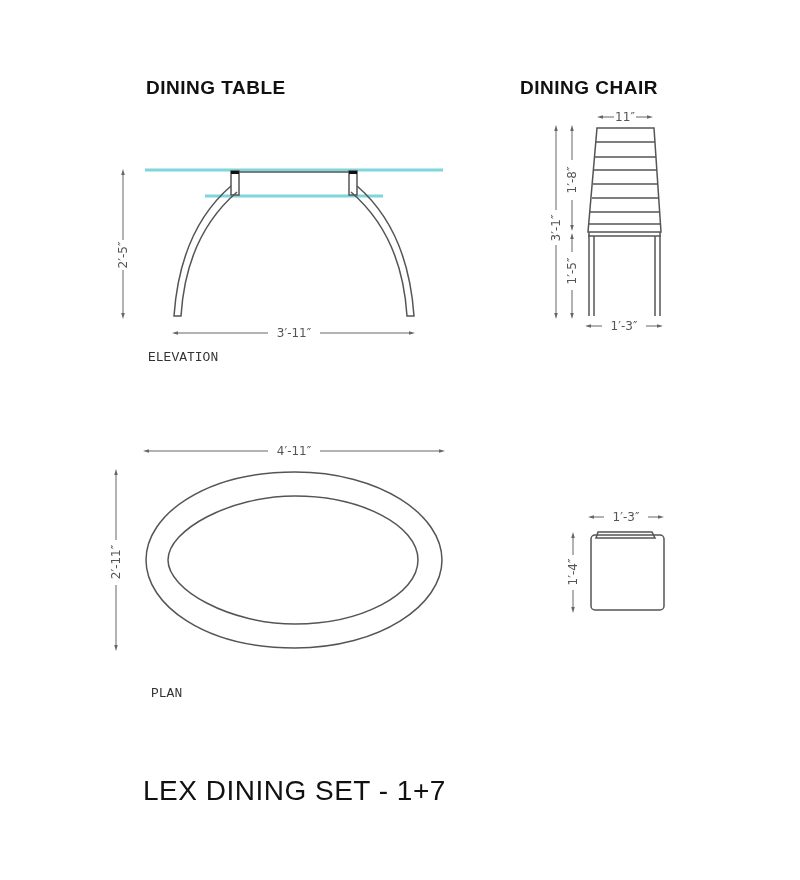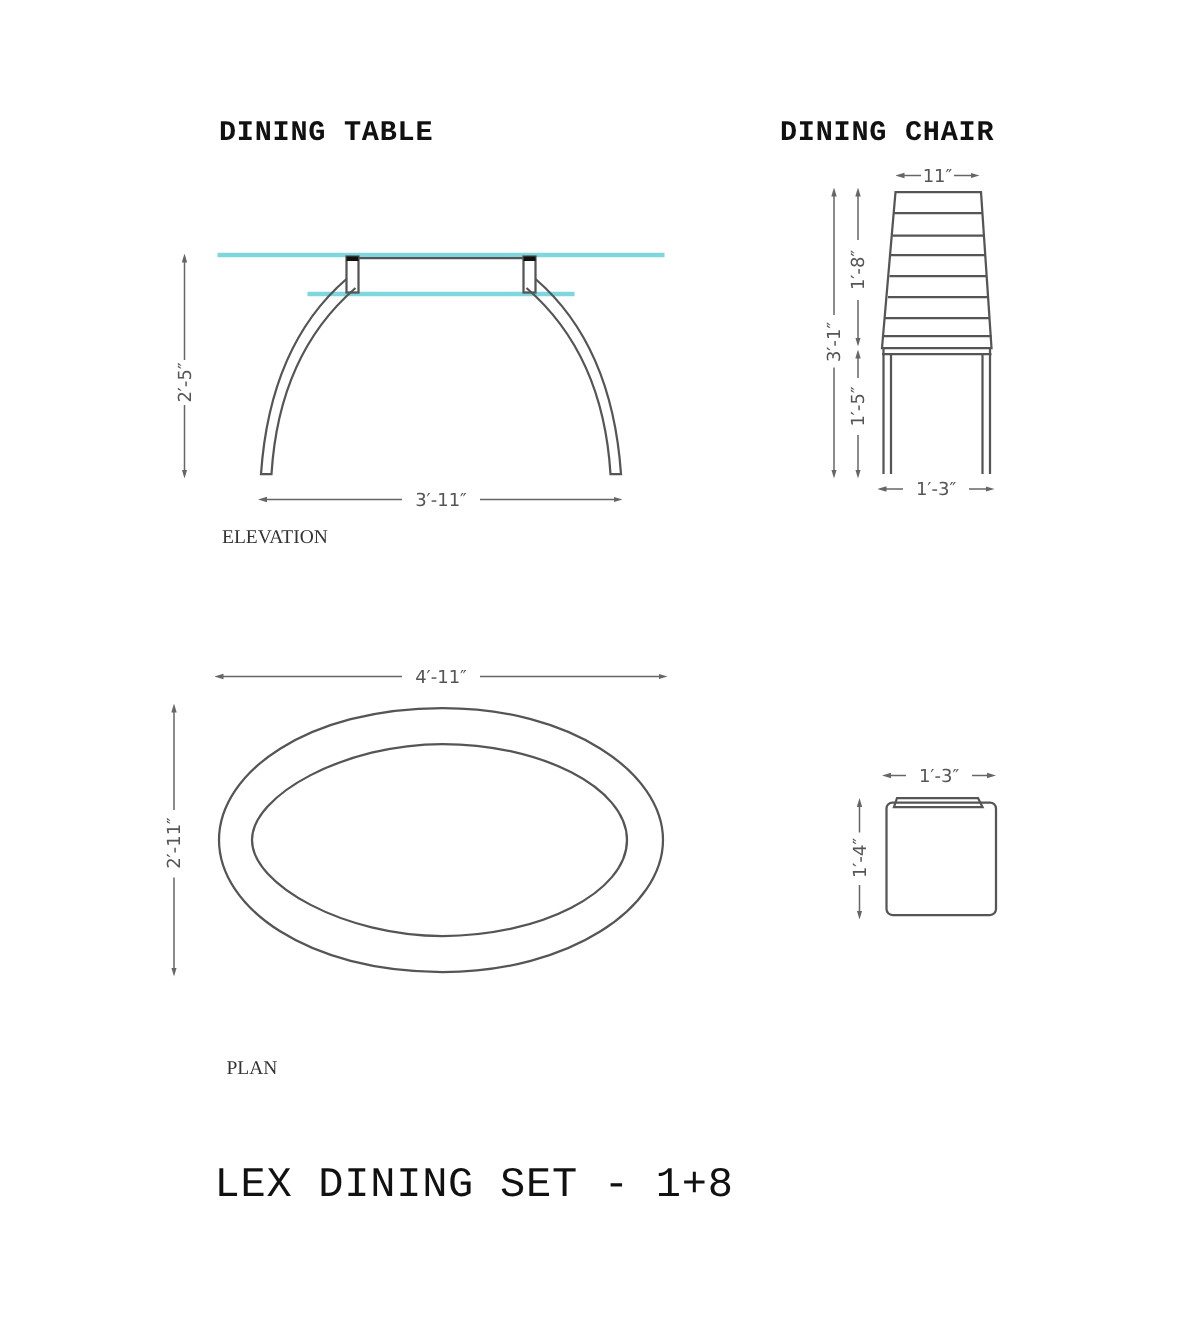--- a/index.html
+++ b/index.html
@@ -1,40 +1,40 @@
 <!DOCTYPE html>
 <html><head>
   <meta charset="utf-8">
   <style>
     html, body { margin: 0; padding: 0; background: #ffffff; }
     body { width: 800px; height: 880px; position: relative; overflow: hidden; }
     .title {
       position: absolute;
-      font-family: Liberation Mono, monospace;
+      font-family: Liberation Sans, sans-serif;
       color: #111;
       letter-spacing: 0.5px;
       white-space: nowrap;
     }
     .label {
       position: absolute;
-      font-family: Liberation Serif, serif;
+      font-family: Liberation Mono, monospace;
       color: #333;
       white-space: nowrap;
     }
     svg { position: absolute; left: 0; top: 0; }
     .dim { font-family: "DejaVu Sans", "Liberation Sans", sans-serif; fill: #555; font-size: 12px; }
   </style>
 </head>
 <body>
 
 <div class="title" style="left:146px; top:77px; font-size:19px; font-weight:bold;">DINING TABLE</div>
 <div class="title" style="left:520px; top:77px; font-size:19px; font-weight:bold;">DINING CHAIR</div>
 <div class="label" style="left:148px; top:350px; font-size:13px;">ELEVATION</div>
-<div class="label" style="left:151px; top:704px; font-size:13px;">PLAN</div>
-<div class="title" style="left:143px; top:775px; font-size:28px;">LEX DINING SET - 1+8</div>
+<div class="label" style="left:151px; top:686px; font-size:13px;">PLAN</div>
+<div class="title" style="left:143px; top:775px; font-size:28px;">LEX DINING SET - 1+7</div>
 
 <svg width="800" height="880" viewBox="0 0 800 880">
   <defs>
     <marker id="arr" viewBox="0 0 10 10" refX="5" refY="5" markerWidth="6" markerHeight="6" orient="auto-start-reverse">
       <path d="M0,2 L10,5 L0,8 z" fill="#666"></path>
     </marker>
   </defs>
 
   <g stroke="#555" fill="none" stroke-width="1.5">
 

